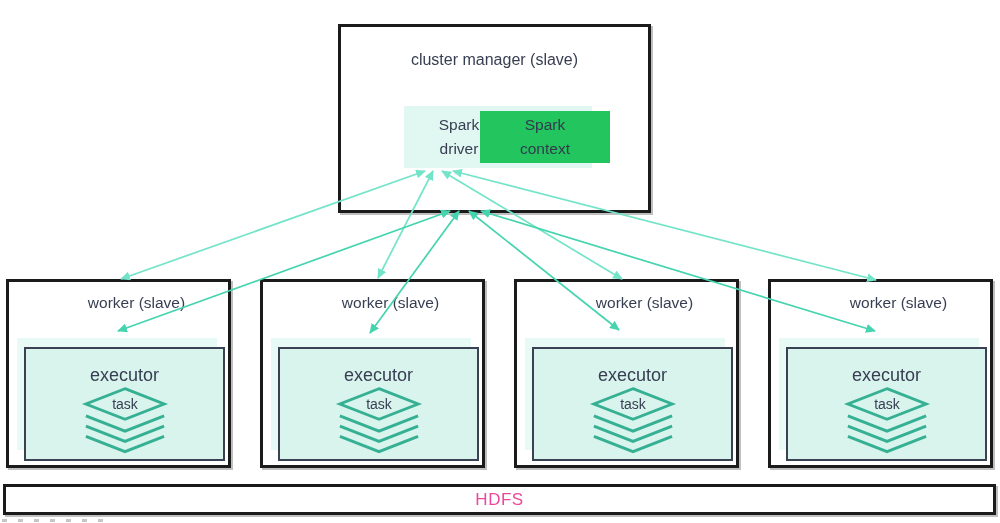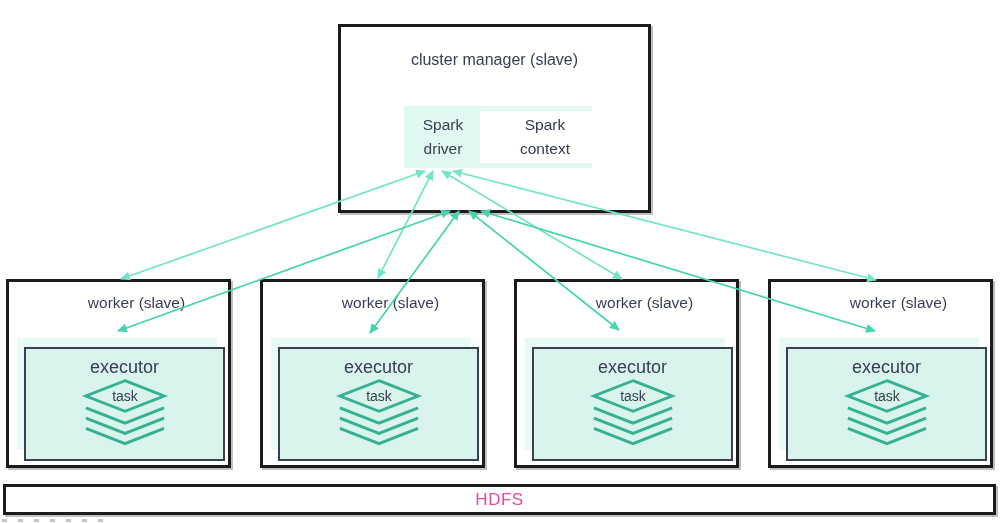--- a/index.html
+++ b/index.html
@@ -10,50 +10,50 @@
   }
   
   .cluster-box{
     position:absolute;left:338px;top:24px;width:313px;height:189px;
     background:#ffffff;border:3px solid #1b1b1b;
     box-shadow:2px 2px 0 rgba(0,0,0,0.25);
   }
   .cluster-title{margin-top:24px;text-align:center;font-size:16px;}
   .driver-rect{
     position:absolute;left:63px;top:79px;width:188px;height:62px;
-    background:#e1f8f2;display:flex;
+    background:#e1f8f2;display:flex;padding-left:16px;
   }
   .driver-label{
     width:78px;display:flex;align-items:center;justify-content:center;
     text-align:center;font-size:15.5px;line-height:1.55;
   }
   .context-rect{
     position:absolute;left:76px;top:5px;width:130px;height:52px;
-    background:#ffffff;display:flex;align-items:center;justify-content:center;
+    background:#22c55e;display:flex;align-items:center;justify-content:center;
     text-align:center;font-size:15.5px;line-height:1.55;color:#333a4e;
   }
   .context-rect span{display:block;width:60px;}
   
   .worker{
     position:absolute;top:279px;width:225px;height:189px;
     background:#ffffff;border:3px solid #1b1b1b;
     box-shadow:2px 2px 0 rgba(0,0,0,0.25);
     padding-left:36px;
   }
   .w1{left:6px;} .w2{left:260px;} .w3{left:514px;} .w4{left:768px;}
   .worker-title{margin-top:12px;text-align:center;font-size:15.5px;}
   .back-rect{
     position:absolute;left:8px;top:56px;width:200px;height:112px;
     background:#e7faf5;
   }
   .executor{
     position:absolute;left:15px;top:65px;width:201px;height:114px;
     background:#d9f3ed;border:2px solid #3a4153;text-align:center;
   }
-  .executor-label{margin-top:8px;font-size:18px;}
+  .executor-label{margin-top:16px;font-size:18px;}
   .task-icon{display:block;margin:1px auto 0 auto;}
   .task-icon polygon,.task-icon polyline{fill:none;stroke:#35b093;stroke-width:3.4;}
   .task-icon text{
     font-size:16.5px;fill:#373e52;text-anchor:middle;
     font-family:"Liberation Sans", sans-serif;
   }
   
   .hdfs-bar{
     position:absolute;left:3px;top:484px;width:993px;height:31px;
     background:#ffffff;border:3px solid #1b1b1b;

